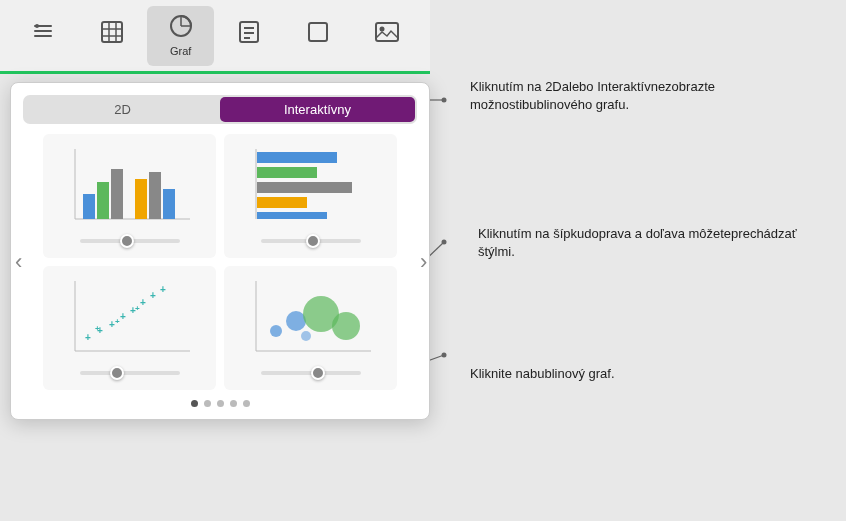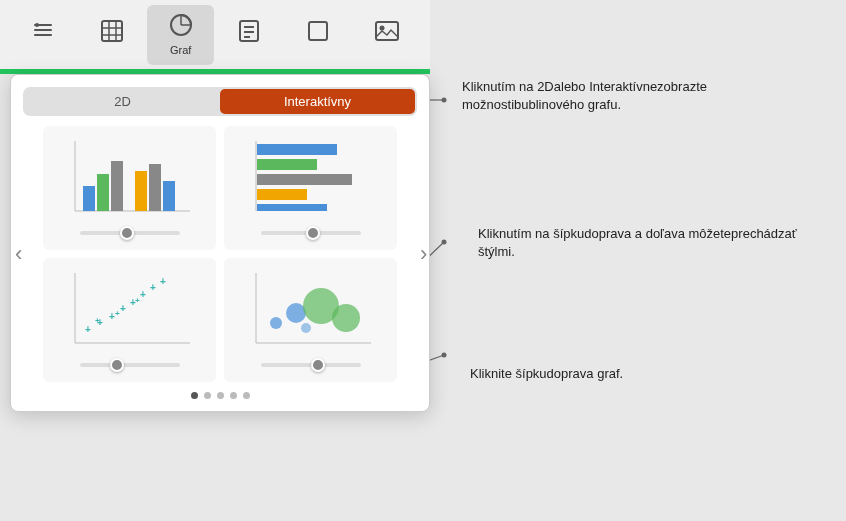--- a/index.html
+++ b/index.html
@@ -12,21 +12,21 @@
       position: relative;
     }
 
     
     .toolbar {
       position: absolute;
       top: 0; left: 0;
       width: 430px;
       height: 74px;
       background: #f0f0f0;
-      border-bottom: 5px solid #22c55e;
+      border-bottom: 3px solid #22c55e;
       display: flex;
       align-items: center;
       padding: 6px 10px;
       gap: 2px;
     }
     .toolbar-item {
       display: flex;
       flex-direction: column;
       align-items: center;
       justify-content: center;
@@ -40,21 +40,21 @@
     }
     .toolbar-item.active { background: rgba(0,0,0,0.1); }
     .toolbar-icon {
       font-size: 22px;
       line-height: 1;
     }
 
     
     .panel {
       position: absolute;
-      top: 74px;
+      top: 82px;
       left: 10px;
       width: 420px;
       background: white;
       border: 1px solid #ccc;
       border-radius: 8px;
       box-shadow: 0 4px 20px rgba(0,0,0,0.18);
       padding: 12px;
       z-index: 10;
     }
 
@@ -70,21 +70,21 @@
       flex: 1;
       text-align: center;
       padding: 5px 0;
       border-radius: 5px;
       font-size: 13px;
       cursor: pointer;
       color: #555;
       font-weight: 400;
     }
     .tab.active {
-      background: #c2410c;
+      background: #701a75;
       color: white;
       font-weight: 500;
     }
 
     
     .chart-grid {
       display: grid;
       grid-template-columns: 1fr 1fr;
       gap: 8px;
       padding: 0 20px;
@@ -348,30 +348,30 @@
     <div class="dot active"></div>
     <div class="dot"></div>
     <div class="dot"></div>
     <div class="dot"></div>
     <div class="dot"></div>
   </div>
 </div>
 
 <div class="callouts">
 
-  <div class="callout-text" style="top:8px; left:22px;">
+  <div class="callout-text" style="top:8px; left:30px;">
     <span>Kliknutím na 2Dalebo Interaktívnezobrazte možnostibublinového grafu.</span>
   </div>
 
   <div class="callout-text" style="top:155px; left:38px;">
     <span>Kliknutím na šípkudoprava a doľava môžeteprechádzať štýlmi.</span>
   </div>
 
   <div class="callout-text" style="top:295px; left:30px;">
-    <span>Kliknite šípkudoprava graf.</span>
+    <span>Kliknite nabublinový graf.</span>
   </div>
 </div>
 
 <svg class="lines-svg" xmlns="http://www.w3.org/2000/svg">
 
   <line x1="444" y1="100" x2="420" y2="100" stroke="#666" stroke-width="1.2" marker-start="url(#dot)"></line>
   <circle cx="444" cy="100" r="2.5" fill="#666"></circle>
 
   <line x1="444" y1="242" x2="420" y2="265" stroke="#666" stroke-width="1.2"></line>
   <circle cx="444" cy="242" r="2.5" fill="#666"></circle>

